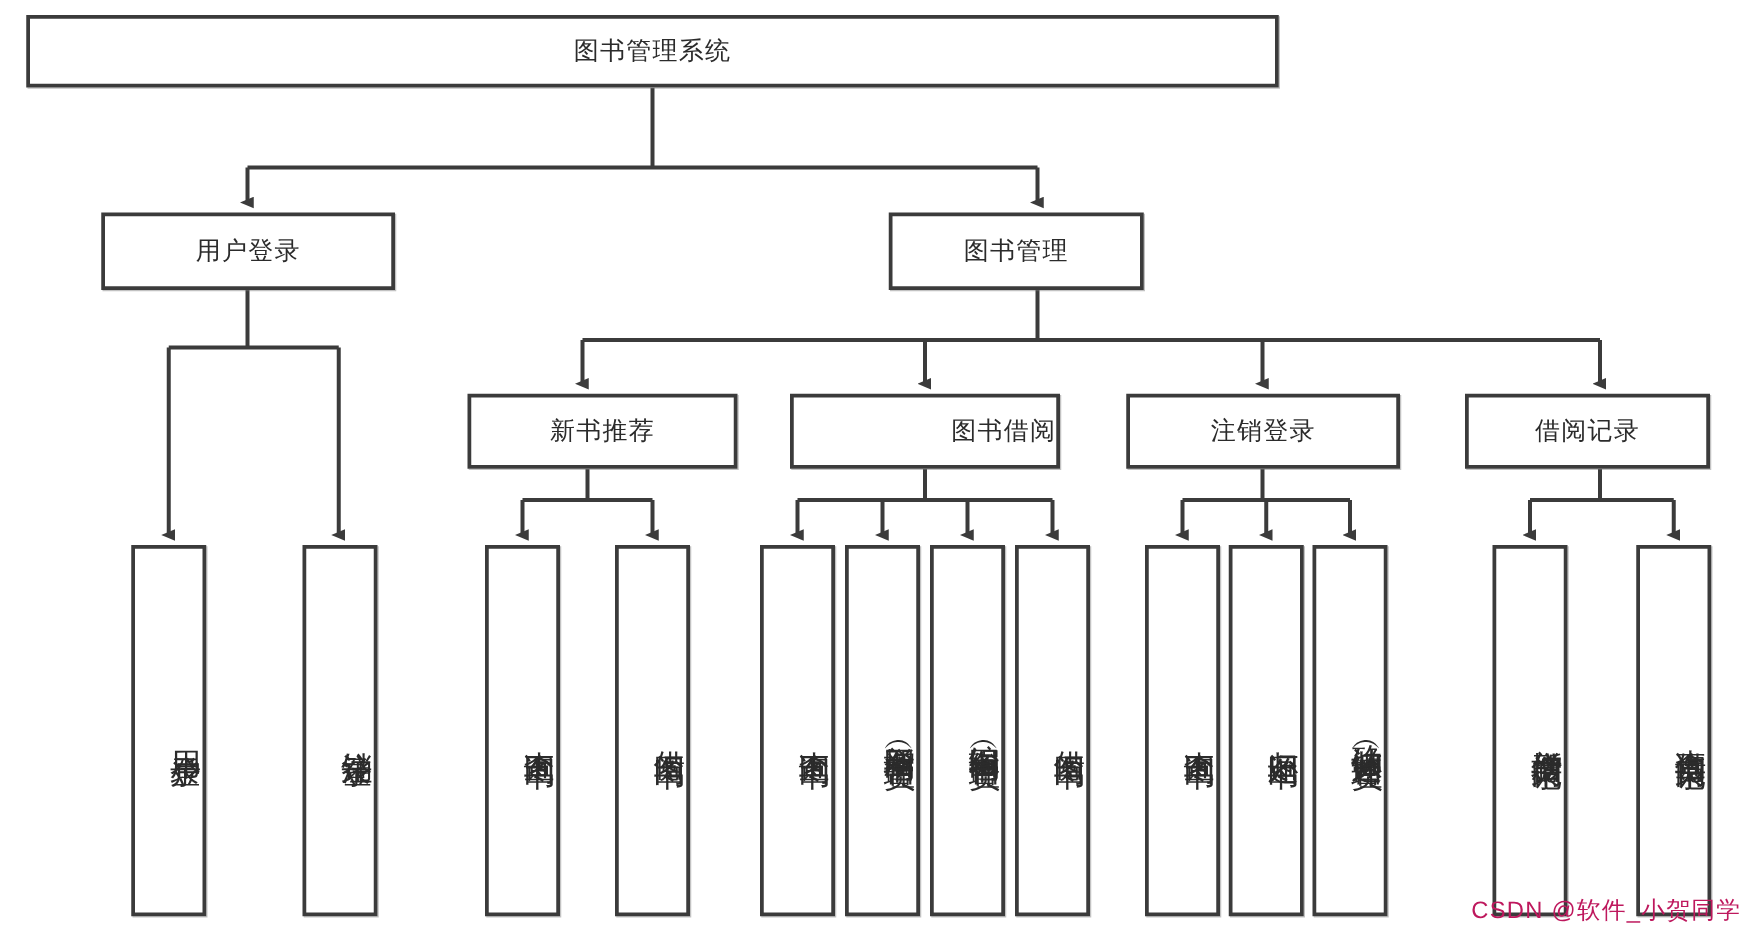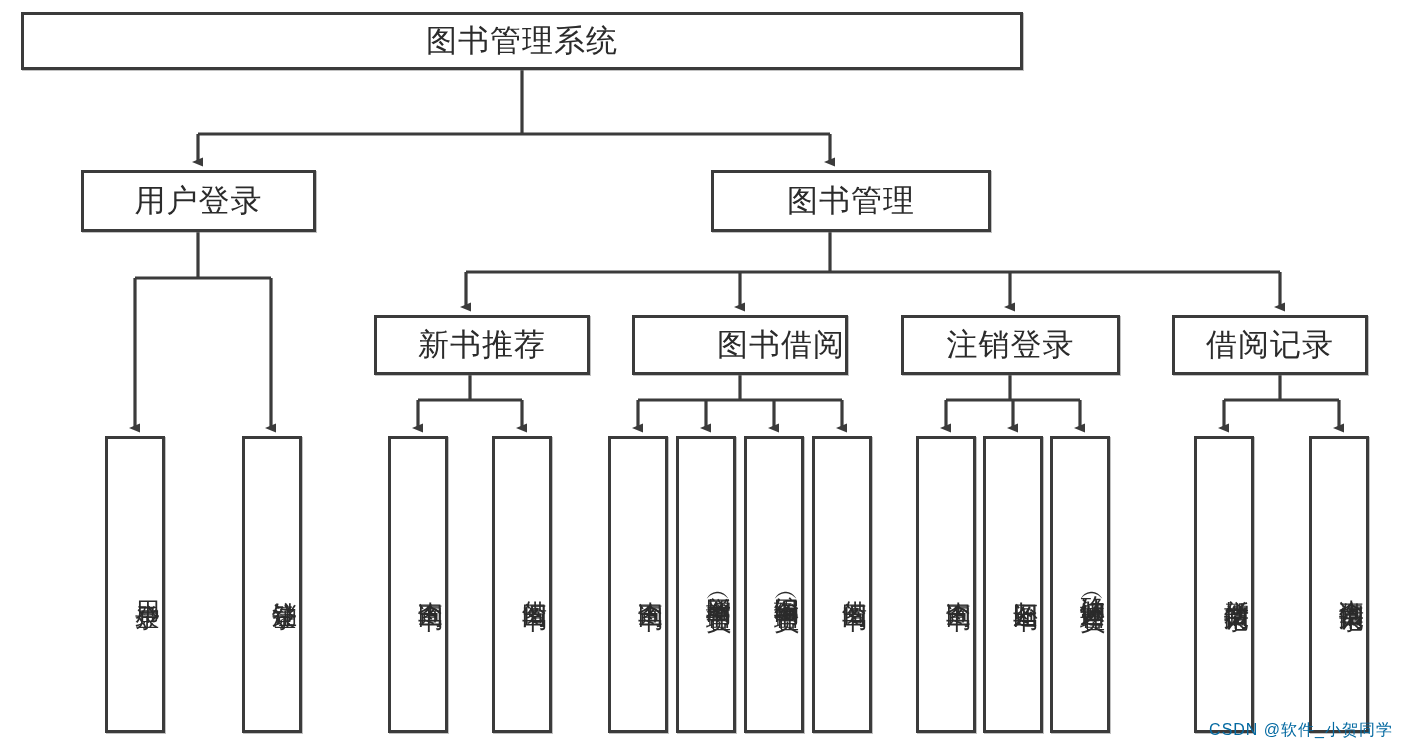--- a/index.html
+++ b/index.html
@@ -31,21 +31,21 @@
     box-sizing: border-box;
     border: 3px solid #3b3b3b;
     background: #ffffff;
     display: flex;
     align-items: center;
     justify-content: center;
     color: #2b2b2b;
     box-shadow: 1px 1px 0 rgba(120,120,120,.45);
   }
   .node.h {
-    font-size: 31px;
+    font-size: 20px;
     letter-spacing: 1px;
     line-height: 1.1;
   }
   .node.v {
     writing-mode: vertical-rl;
     text-orientation: upright;
     font-size: 25px;
     line-height: 1.12;
     letter-spacing: 2px;
     padding-top: 6px;
@@ -56,22 +56,22 @@
   .node.v .vtext {
     writing-mode: vertical-rl;
     text-orientation: upright;
     white-space: normal;
     text-align: left;
   }
   .watermark {
     position: absolute;
     right: 12px;
     bottom: 6px;
-    font-size: 16px;
-    color: #0369a1;
+    font-size: 19px;
+    color: #be185d;
     letter-spacing: 1px;
     white-space: nowrap;
   }
 </style>
 </head>
 <body>
 
 <div id="canvas">
 
   <svg id="edges" viewBox="0 0 1405 747" xmlns="http://www.w3.org/2000/svg">
@@ -124,21 +124,21 @@
     </g>
   </svg>
 
   <div class="node h" style="left:21px; top:12px; width:1002px; height:58px;">
     <span>图书管理系统</span>
   </div>
 
   <div class="node h" style="left:81px; top:170px; width:235px; height:62px;">
     <span>用户登录</span>
   </div>
-  <div class="node h" style="left:711px; top:170px; width:280px; height:62px;">
+  <div class="node h" style="left:711px; top:170px; width:204px; height:62px;">
     <span>图书管理</span>
   </div>
 
   <div class="node h" style="left:362px; top:315px; width:216px; height:60px;margin-left:12px;">
     <span>新书推荐</span>
   </div>
   <div class="node h" style="left:632px; top:315px; width:216px; height:60px;justify-content:flex-end;">
     <span>图书借阅</span>
   </div>
   <div class="node h" style="left:901px; top:315px; width:219px; height:60px;">

